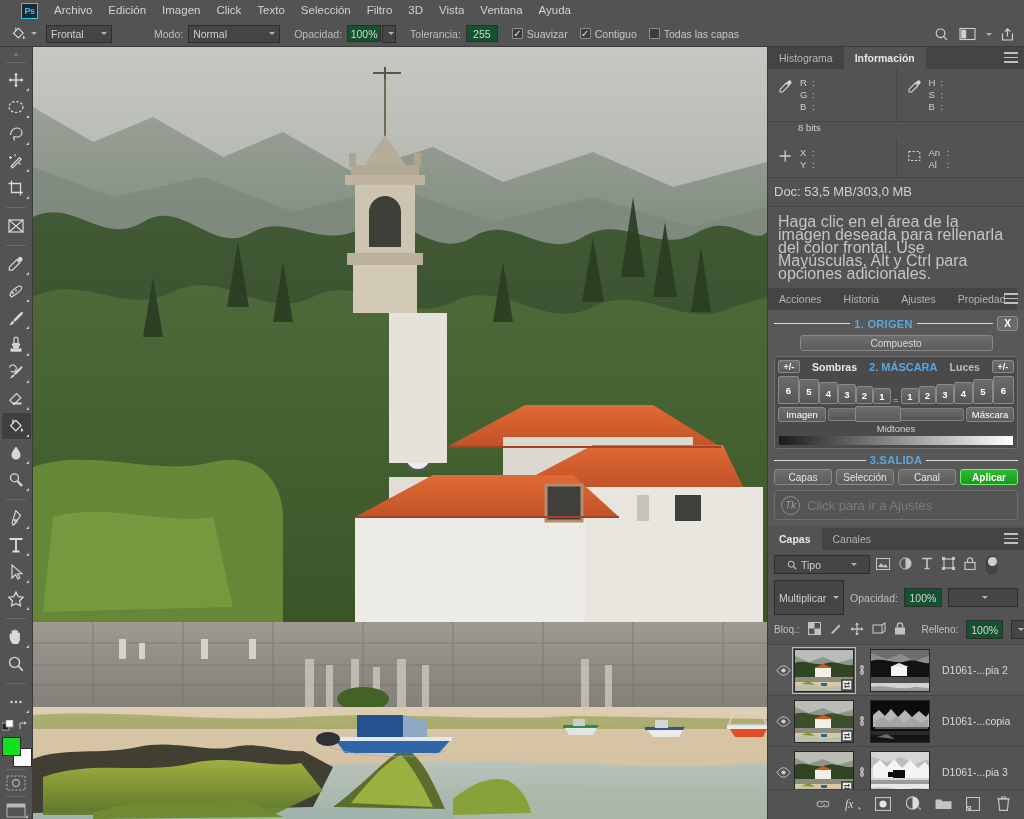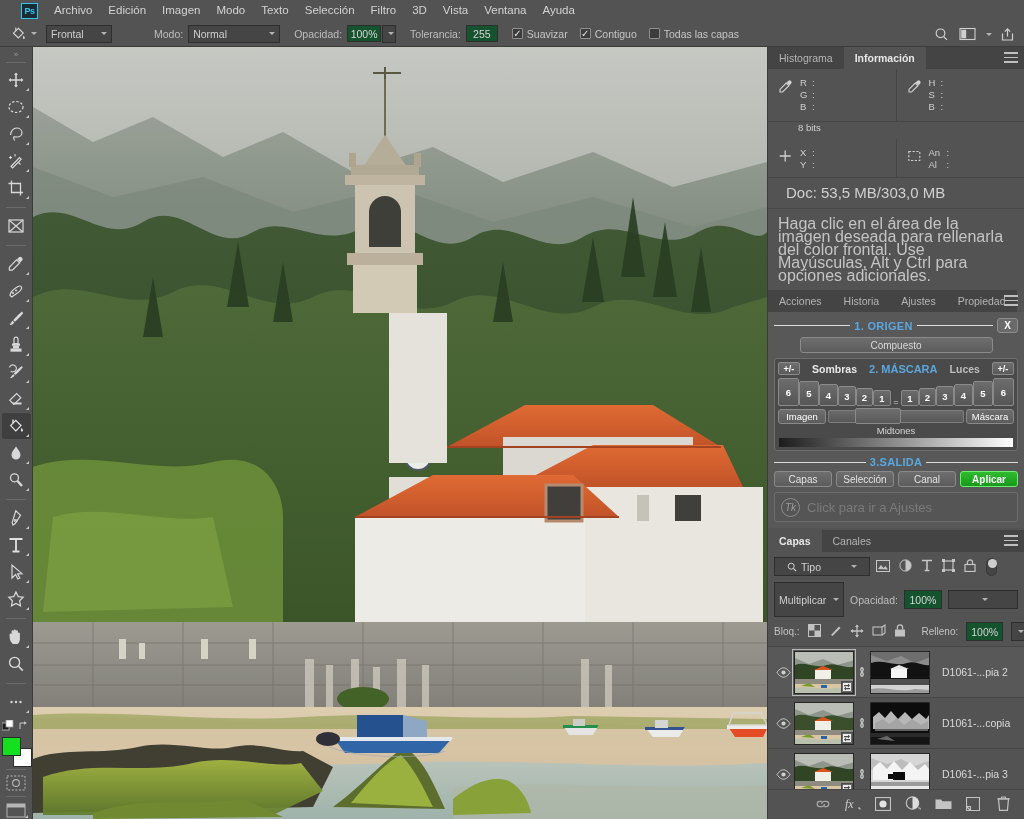--- a/index.html
+++ b/index.html
@@ -125,21 +125,21 @@
   
   .infopanel { background: #535353; padding: 0; }
   .info-grid { display: flex; border-bottom: 1px solid #464646; }
   .info-cell { flex: 1; display: flex; padding: 8px 0 6px 10px; min-height: 52px;}
   .info-cell + .info-cell { border-left: 1px solid #464646; }
   .info-ico { width: 22px; flex: none; padding-top: 2px; }
   .info-rows { font-size: 9.5px; color: #cfcfcf; line-height: 12px; }
   .info-rows .lbl { display: inline-block; width: 12px; }
   .info-bits { font-size: 9.5px; color: #d0d0d0; padding: 0 0 6px 30px; }
   .info-grid2 { display: flex; border-bottom: 1px solid #464646; }
-  .info-doc { font-size: 15px; color: #d0d0d0; padding: 6px 0 7px 18px; border-bottom: 1px solid #464646;}
+  .info-doc { font-size: 13px; color: #d0d0d0; padding: 6px 0 7px 6px; border-bottom: 1px solid #464646;}
   .info-help { font-size: 16px; color: #c4c4c4; line-height: 13px; padding: 8px 12px 8px 10px; }
 
   
   .tkpanel { background: #585858; padding: 4px 6px 6px; }
   .tk-head { display: flex; align-items: center; gap: 4px; margin: 2px 0 4px;}
   .tk-rule { flex: 1; height: 1px; background: #dddddd; }
   .tk-title { font-size: 11px; font-weight: bold; color: #5aa7e0; letter-spacing: .3px; }
   .tk-x {
     width: 21px; height: 15px; background: #6a6a6a; border: 1px solid #8e8e8e;
     border-radius: 3px; color: #fff; font-size: 10px; font-weight: bold;
@@ -223,21 +223,21 @@
 <body>
 
 <div id="app">
 
   <div class="menubar">
     <div class="ps-logo">Ps</div>
     <div id="menu-items" style="display:flex">
         <div class="menu-item">Archivo</div>
         <div class="menu-item">Edición</div>
         <div class="menu-item">Imagen</div>
-        <div class="menu-item">Modo</div>
+        <div class="menu-item">Click</div>
         <div class="menu-item">Texto</div>
         <div class="menu-item">Selección</div>
         <div class="menu-item">Filtro</div>
         <div class="menu-item">3D</div>
         <div class="menu-item">Vista</div>
         <div class="menu-item">Ventana</div>
         <div class="menu-item">Ayuda</div>
       </div>
   </div>
 

